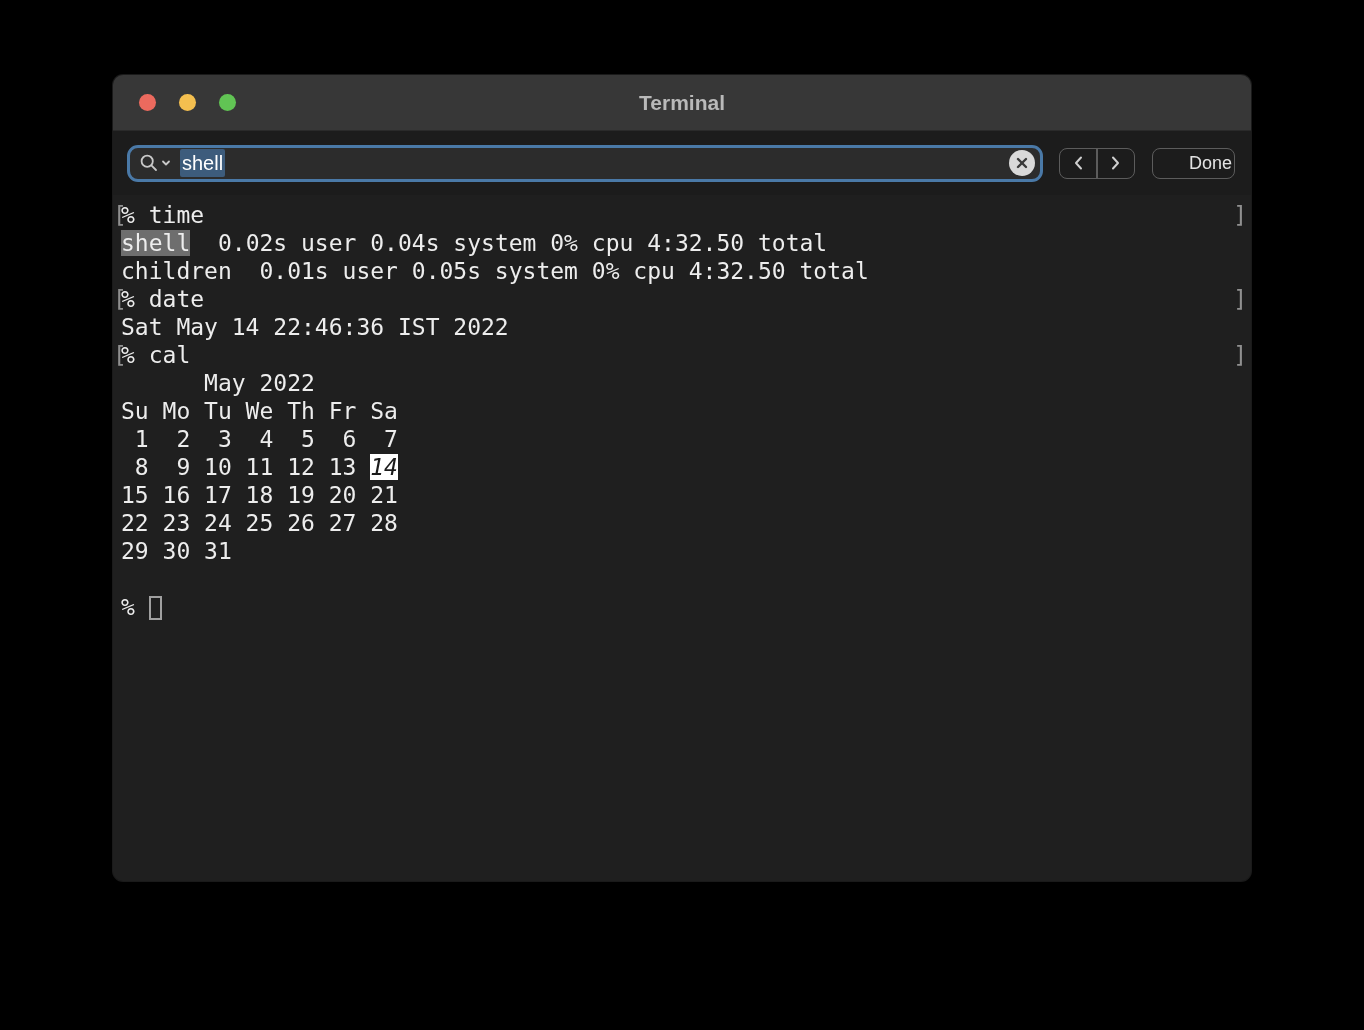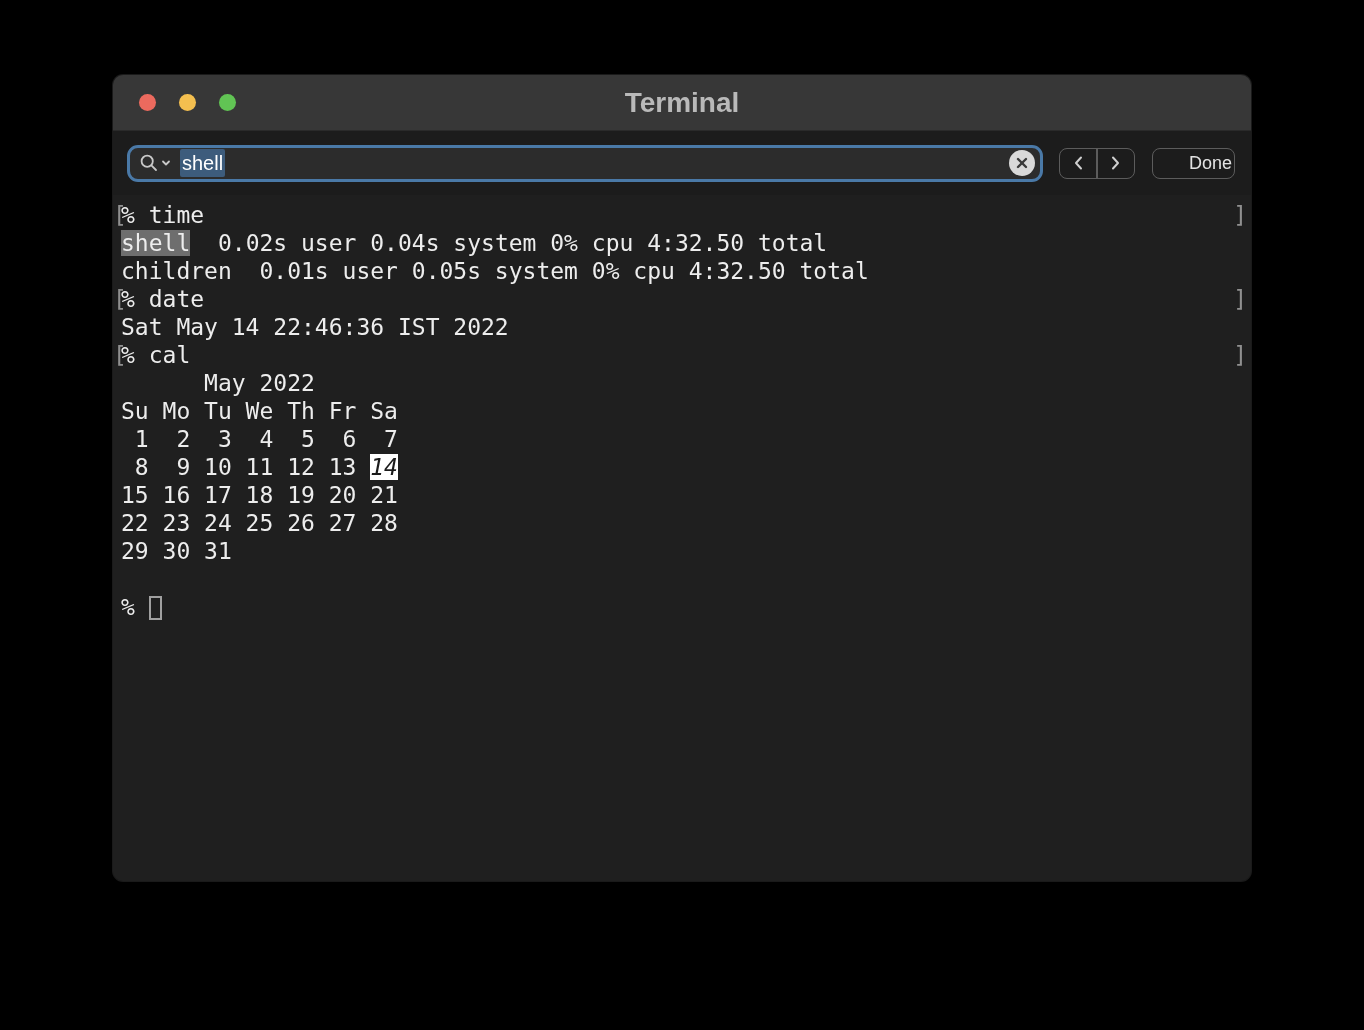--- a/index.html
+++ b/index.html
@@ -21,21 +21,21 @@
     display: flex; align-items: center;
     border-bottom: 1px solid #2a2a2a;
   }
   .traffic { display: flex; gap: 23px; padding-left: 26px; }
   .tl { width: 17px; height: 17px; border-radius: 50%; display: inline-block; }
   .tl.red    { background: var(--traffic-red, #ec6a5e); }
   .tl.yellow { background: var(--traffic-yellow, #f4bf4f); }
   .tl.green  { background: var(--traffic-green, #61c454); }
   .title {
     position: absolute; left: 0; right: 0; text-align: center;
-    font-size: 28px; font-weight: bold; color: var(--window-title, #b9b9b9);
+    font-size: 21px; font-weight: bold; color: var(--window-title, #b9b9b9);
     pointer-events: none;
   }
 
   
   .findbar {
     height: 64px; background: var(--find-row-bg, #1c1c1c);
     display: flex; align-items: center; padding: 0 16px 0 14px;
   }
   .field-ring {
     flex: 1; height: 37px; border-radius: 11px;

